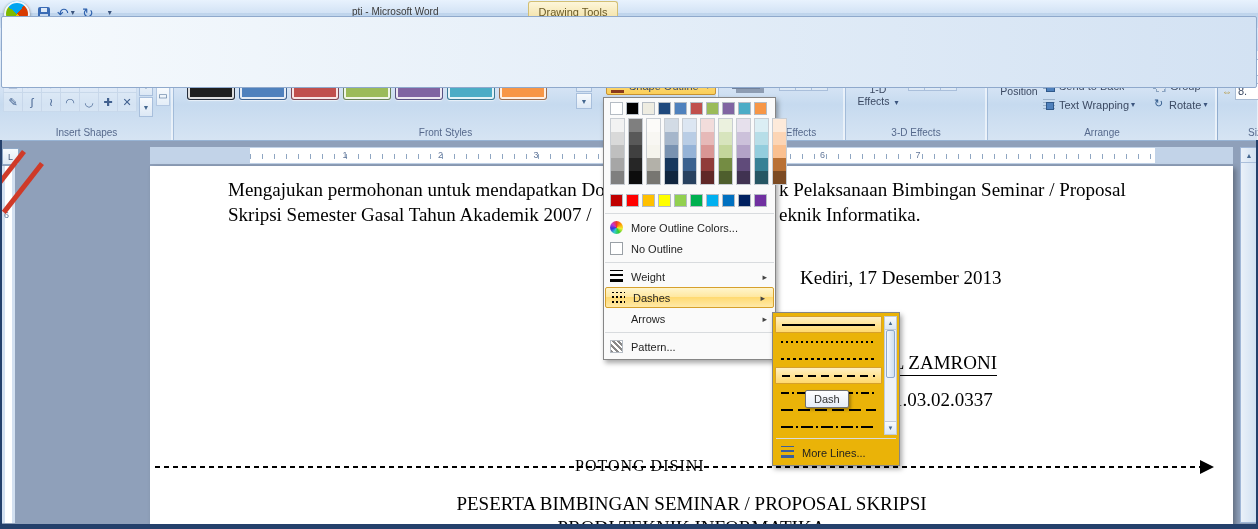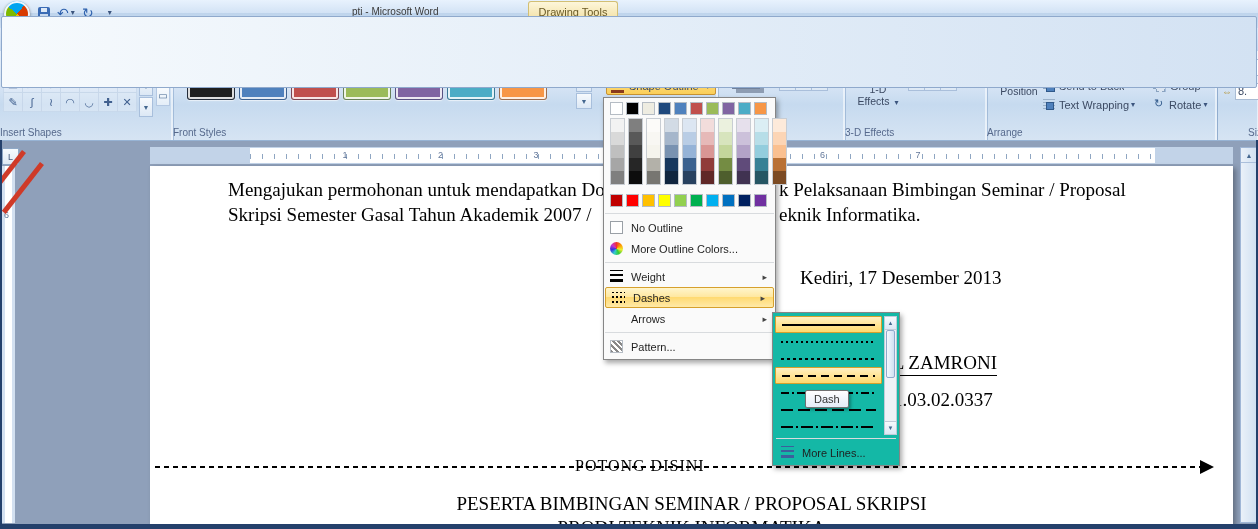--- a/index.html
+++ b/index.html
@@ -29,21 +29,21 @@
     padding-left:48px;background:linear-gradient(#dde9f8,#c7daf0)}
   .tab{padding:0 10px;line-height:21px;font-size:11px;color:#15428b}
   .tab.active{background:linear-gradient(#fdfeff,#e8f0fa 60%,#d8e5f5);border:1px solid #8db2e3;border-bottom:none;
     border-radius:2px 2px 0 0;padding:0 16px}
 
   
   .ribbon{position:absolute;left:0;top:51px;right:0;height:89px;
     background:linear-gradient(#e6f0fb,#d4e3f4 42%,#c6daef 60%,#d6e4f3);border-bottom:1px solid #97b3d4}
   .group{position:absolute;top:0;bottom:0;border-right:1px solid rgba(130,160,198,.55);
     box-shadow:inset -2px 0 0 rgba(255,255,255,.55)}
-  .group-label{position:absolute;bottom:2px;left:0;right:0;text-align:left;font-size:10px;color:#56698c;white-space:nowrap}
+  .group-label{position:absolute;bottom:2px;left:0;right:0;text-align:center;font-size:10px;color:#56698c;white-space:nowrap}
   .g-insert{left:0;width:173px}
   .g-styles{left:173px;width:545px}
   .g-shadow{left:718px;width:127px}
   .g-3d{left:845px;width:142px}
   .g-arrange{left:987px;width:230px}
   .g-size{left:1217px;width:41px;border-right:none}
 
   .shape-grid{position:absolute;left:4px;top:4px;width:133px;display:grid;grid-template-columns:repeat(7,19px);grid-auto-rows:19px}
   .shape-cell{display:flex;align-items:center;justify-content:center;font-size:11px;color:#41608f;
     border:1px solid rgba(190,208,230,.6);margin:-1px 0 0 -1px;background:rgba(255,255,255,.25)}
@@ -162,21 +162,21 @@
   .ic-weight{background:linear-gradient(#000 0 1px,transparent 1px 4px,#000 4px 6px,transparent 6px 9px,#000 9px 12px,transparent 12px)}
   .ic-dashes{background:
     repeating-linear-gradient(90deg,#000 0 2px,transparent 2px 4px) 0 1px/13px 1px no-repeat,
     repeating-linear-gradient(90deg,#000 0 2px,transparent 2px 4px) 0 5px/13px 2px no-repeat,
     repeating-linear-gradient(90deg,#000 0 2px,transparent 2px 4px) 0 10px/13px 2px no-repeat}
   .ic-arrows{display:flex;align-items:center;justify-content:center;color:#333;font-size:11px;width:13px}
   .ic-pattern{background:repeating-linear-gradient(45deg,#888 0 2px,#fff 2px 4px);border:1px solid #b5bcc4;box-sizing:border-box}
   .ic-more-lines{background:linear-gradient(#3c5f9c 0 1px,transparent 1px 4px,#3c5f9c 4px 6px,transparent 6px 9px,#3c5f9c 9px 12px,transparent 12px)}
 
   
-  .submenu{position:absolute;left:772px;top:312px;width:122px;background:#14b8a6;border:1px solid #868686;
+  .submenu{position:absolute;left:772px;top:312px;width:122px;background:#eab308;border:1px solid #868686;
     box-shadow:2px 3px 5px rgba(0,0,0,.35);z-index:60;padding:3px 2px 2px;font-size:11px}
   .dash-list{position:relative;padding-right:15px}
   .dash-item{height:17px;display:flex;align-items:center;padding:0 6px;box-sizing:border-box}
   .dash-item.sel{background:linear-gradient(#fff0c2,#ffd96e);border:1px solid #d6a02c;border-radius:1px}
   .dash-line{width:100%;height:2px}
   .dash-line.solid{background:#000}
   .dash-line.round-dot{background:repeating-linear-gradient(90deg,#000 0 2px,transparent 2px 5px)}
   .dash-line.square-dot{background:repeating-linear-gradient(90deg,#000 0 3px,transparent 3px 6px)}
   .dash-line.dash{background:repeating-linear-gradient(90deg,#000 0 8px,transparent 8px 13px)}
   .dash-line.dash-dot{background:repeating-linear-gradient(90deg,#000 0 8px,transparent 8px 11px,#000 11px 13px,transparent 13px 16px)}
@@ -519,26 +519,26 @@
         <div class="pal" style="background: rgb(146, 208, 80);"></div>
         <div class="pal" style="background: rgb(0, 176, 80);"></div>
         <div class="pal" style="background: rgb(0, 176, 240);"></div>
         <div class="pal" style="background: rgb(0, 112, 192);"></div>
         <div class="pal" style="background: rgb(0, 32, 96);"></div>
         <div class="pal" style="background: rgb(112, 48, 160);"></div>
       </div>
     <div class="menu-sep"></div>
     <div>
         <div class="menu-item">
+          <div class="ic ic-colorwheel"></div>
+          <div class="mi-label">More Outline Colors...</div>
+        </div>
+        <div class="menu-item">
           <div class="ic ic-no-outline"></div>
           <div class="mi-label">No Outline</div>
-        </div>
-        <div class="menu-item">
-          <div class="ic ic-colorwheel"></div>
-          <div class="mi-label">More Outline Colors...</div>
         </div>
         <div class="menu-sep"></div>
         <div class="menu-item">
           <div class="ic ic-weight"></div>
           <div class="mi-label">Weight</div>
           <div class="mi-arrow">▸</div>
         </div>
         <div class="menu-item hl">
           <div class="ic ic-dashes"></div>
           <div class="mi-label">Dashes</div>

